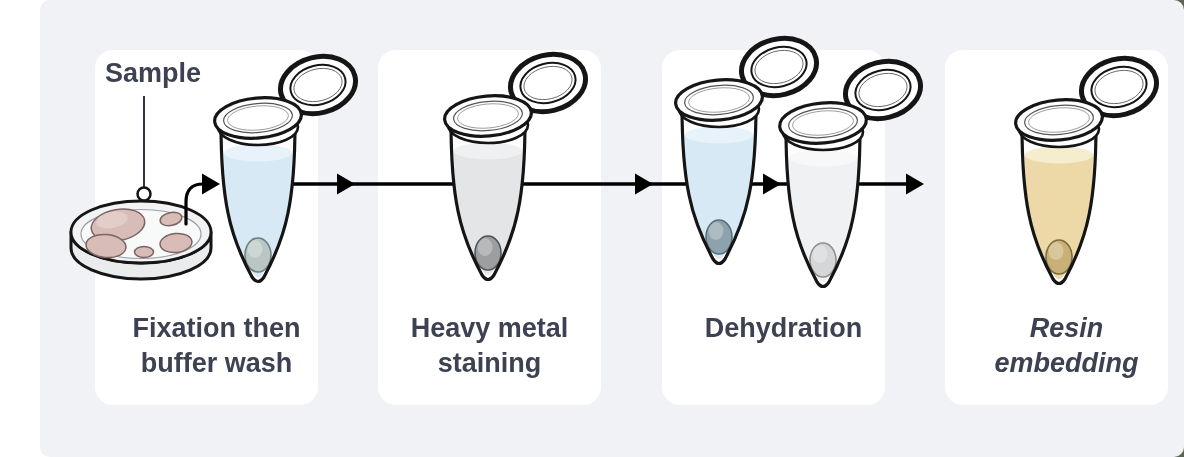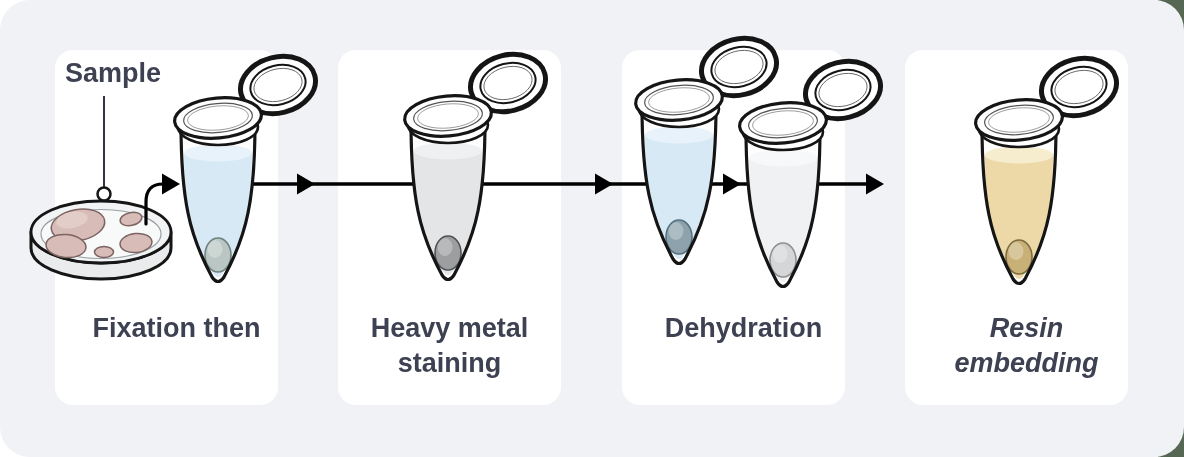--- a/index.html
+++ b/index.html
@@ -13,22 +13,23 @@
     width: 1184px; height: 457px;
   }
   .edge-accent {
     position: absolute; right: 0; top: 0;
     width: 26px; height: 100%;
     z-index: 0;
   }
   .canvas {
     position: absolute; inset: 0;
     background: var(--canvas-bg, #f1f2f6);
-    border-radius: 30px;
+    border-radius: 10px;
     z-index: 1;
+    margin-left: 40px;
   }
   .panel {
     position: absolute; top: 50px;
     width: 223px; height: 355px;
     background: var(--panel-bg, #ffffff);
     border-radius: 18px;
   }
   .panel-1 { left: 55px; }
   .panel-2 { left: 338px; }
   .panel-3 { left: 622px; }
@@ -145,20 +146,21 @@
     <svg class="tube" style="left: 737px; top: 58px; --liquid: #f0f1f3; --liquid-top: #f7f8f9; --pellet: #d5d6d7; --pellet-stroke: #8e9092;" viewBox="0 0 150 240">
       <use href="#tube-symbol"></use>
     </svg>
 
     <svg class="tube" style="left: 973px; top: 55px; --liquid: #ecd9a7; --liquid-top: #f6edcf; --pellet: #c9b076; --pellet-stroke: #7c6c3f;" viewBox="0 0 150 240">
       <use href="#tube-symbol"></use>
     </svg>
 
     <div class="step-label" style="left:55px;">
       <span>Fixation then</span>
+      <span>buffer wash</span>
     </div>
     <div class="step-label" style="left:328px;">
       <span>Heavy metal</span>
       <span>staining</span>
     </div>
     <div class="step-label" style="left:622px;">
       <span>Dehydration</span>
       <span></span>
     </div>
     <div class="step-label" style="left:905px;font-style:italic;">

